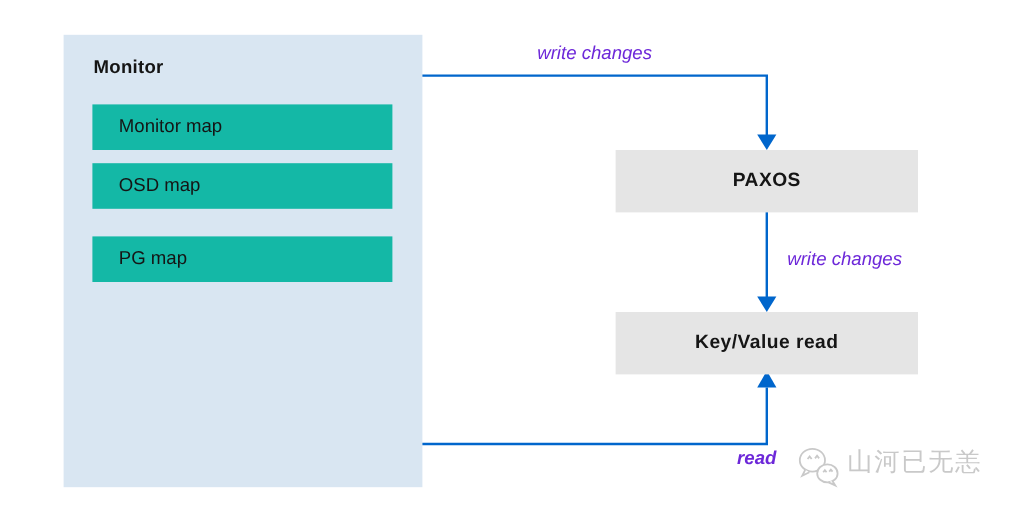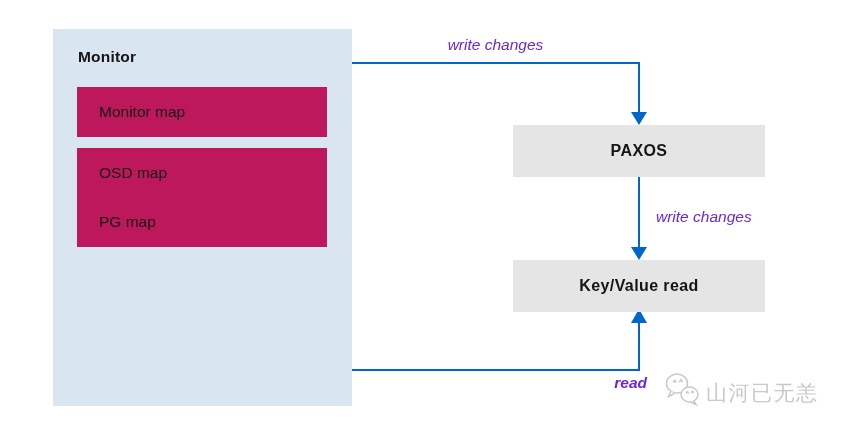--- a/index.html
+++ b/index.html
@@ -10,25 +10,25 @@
   
   .monitor-panel {
     position:absolute; left:53px; top:29px; width:299px; height:377px;
     background:var(--panel,#d9e6f2);
   }
   .monitor-title {
     position:absolute; left:25px; top:19px;
     font-size:15.5px; font-weight:bold; color:var(--text,#151515); letter-spacing:.2px;
   }
   .m-item {
-    position:absolute; left:24px; width:250px; height:50px; background:#be185d;
+    position:absolute; left:24px; width:250px; height:38px; background:#14b8a6;
     display:flex; align-items:center; padding-left:22px; box-sizing:border-box;
     font-size:15.5px; color:var(--text,#151515);
   }
-  .i1{top:58px} .i2{top:119px} .i3{top:168px} .i4{top:242px} .i5{top:302px}
+  .i1{top:58px} .i2{top:107px} .i3{top:168px} .i4{top:242px} .i5{top:302px}
   
   .arrows { position:absolute; left:0; top:0; pointer-events:none; }
   .arrows path { stroke:var(--arrow,#0066cc); stroke-width:2; fill:none; }
   .arrows polygon { fill:var(--arrow,#0066cc); stroke:none; }
   
   .node {
     position:absolute; left:513px; width:252px; height:52px;
     background:var(--node_fill,#e5e5e5);
     display:flex; align-items:center; justify-content:center;
     font-size:16px; font-weight:bold; letter-spacing:.4px; color:var(--text,#151515);
@@ -36,21 +36,21 @@
   .node-paxos { top:125px; }
   .node-kv    { top:260px; }
   
   .edge-label { position:absolute; font-style:italic; font-size:15.5px; color:#6d28d9; }
   .lbl-top  { left:352px; top:36px;  width:287px; text-align:center; }
   .lbl-mid  { left:656px; top:208px; }
   .lbl-read { left:360px; top:374px; width:287px; text-align:right;font-weight:bold; }
   
   .watermark {
     position:absolute; left:664px; top:371px;
-    display:flex; align-items:flex-end; color:var(--watermark,#c9c9c9);
+    display:flex; align-items:flex-start; color:var(--watermark,#c9c9c9);
   }
   .wm-icon { flex:0 0 auto; }
   .wm-icon path, .wm-icon ellipse { stroke:var(--watermark,#c9c9c9); }
   .wm-text {
     margin-left:6px; font-size:21px; letter-spacing:1.5px;
     color:var(--watermark,#c9c9c9); text-shadow:1px 1px 0 #ffffff;
     white-space:nowrap;
   }
 </style>
 </head>

